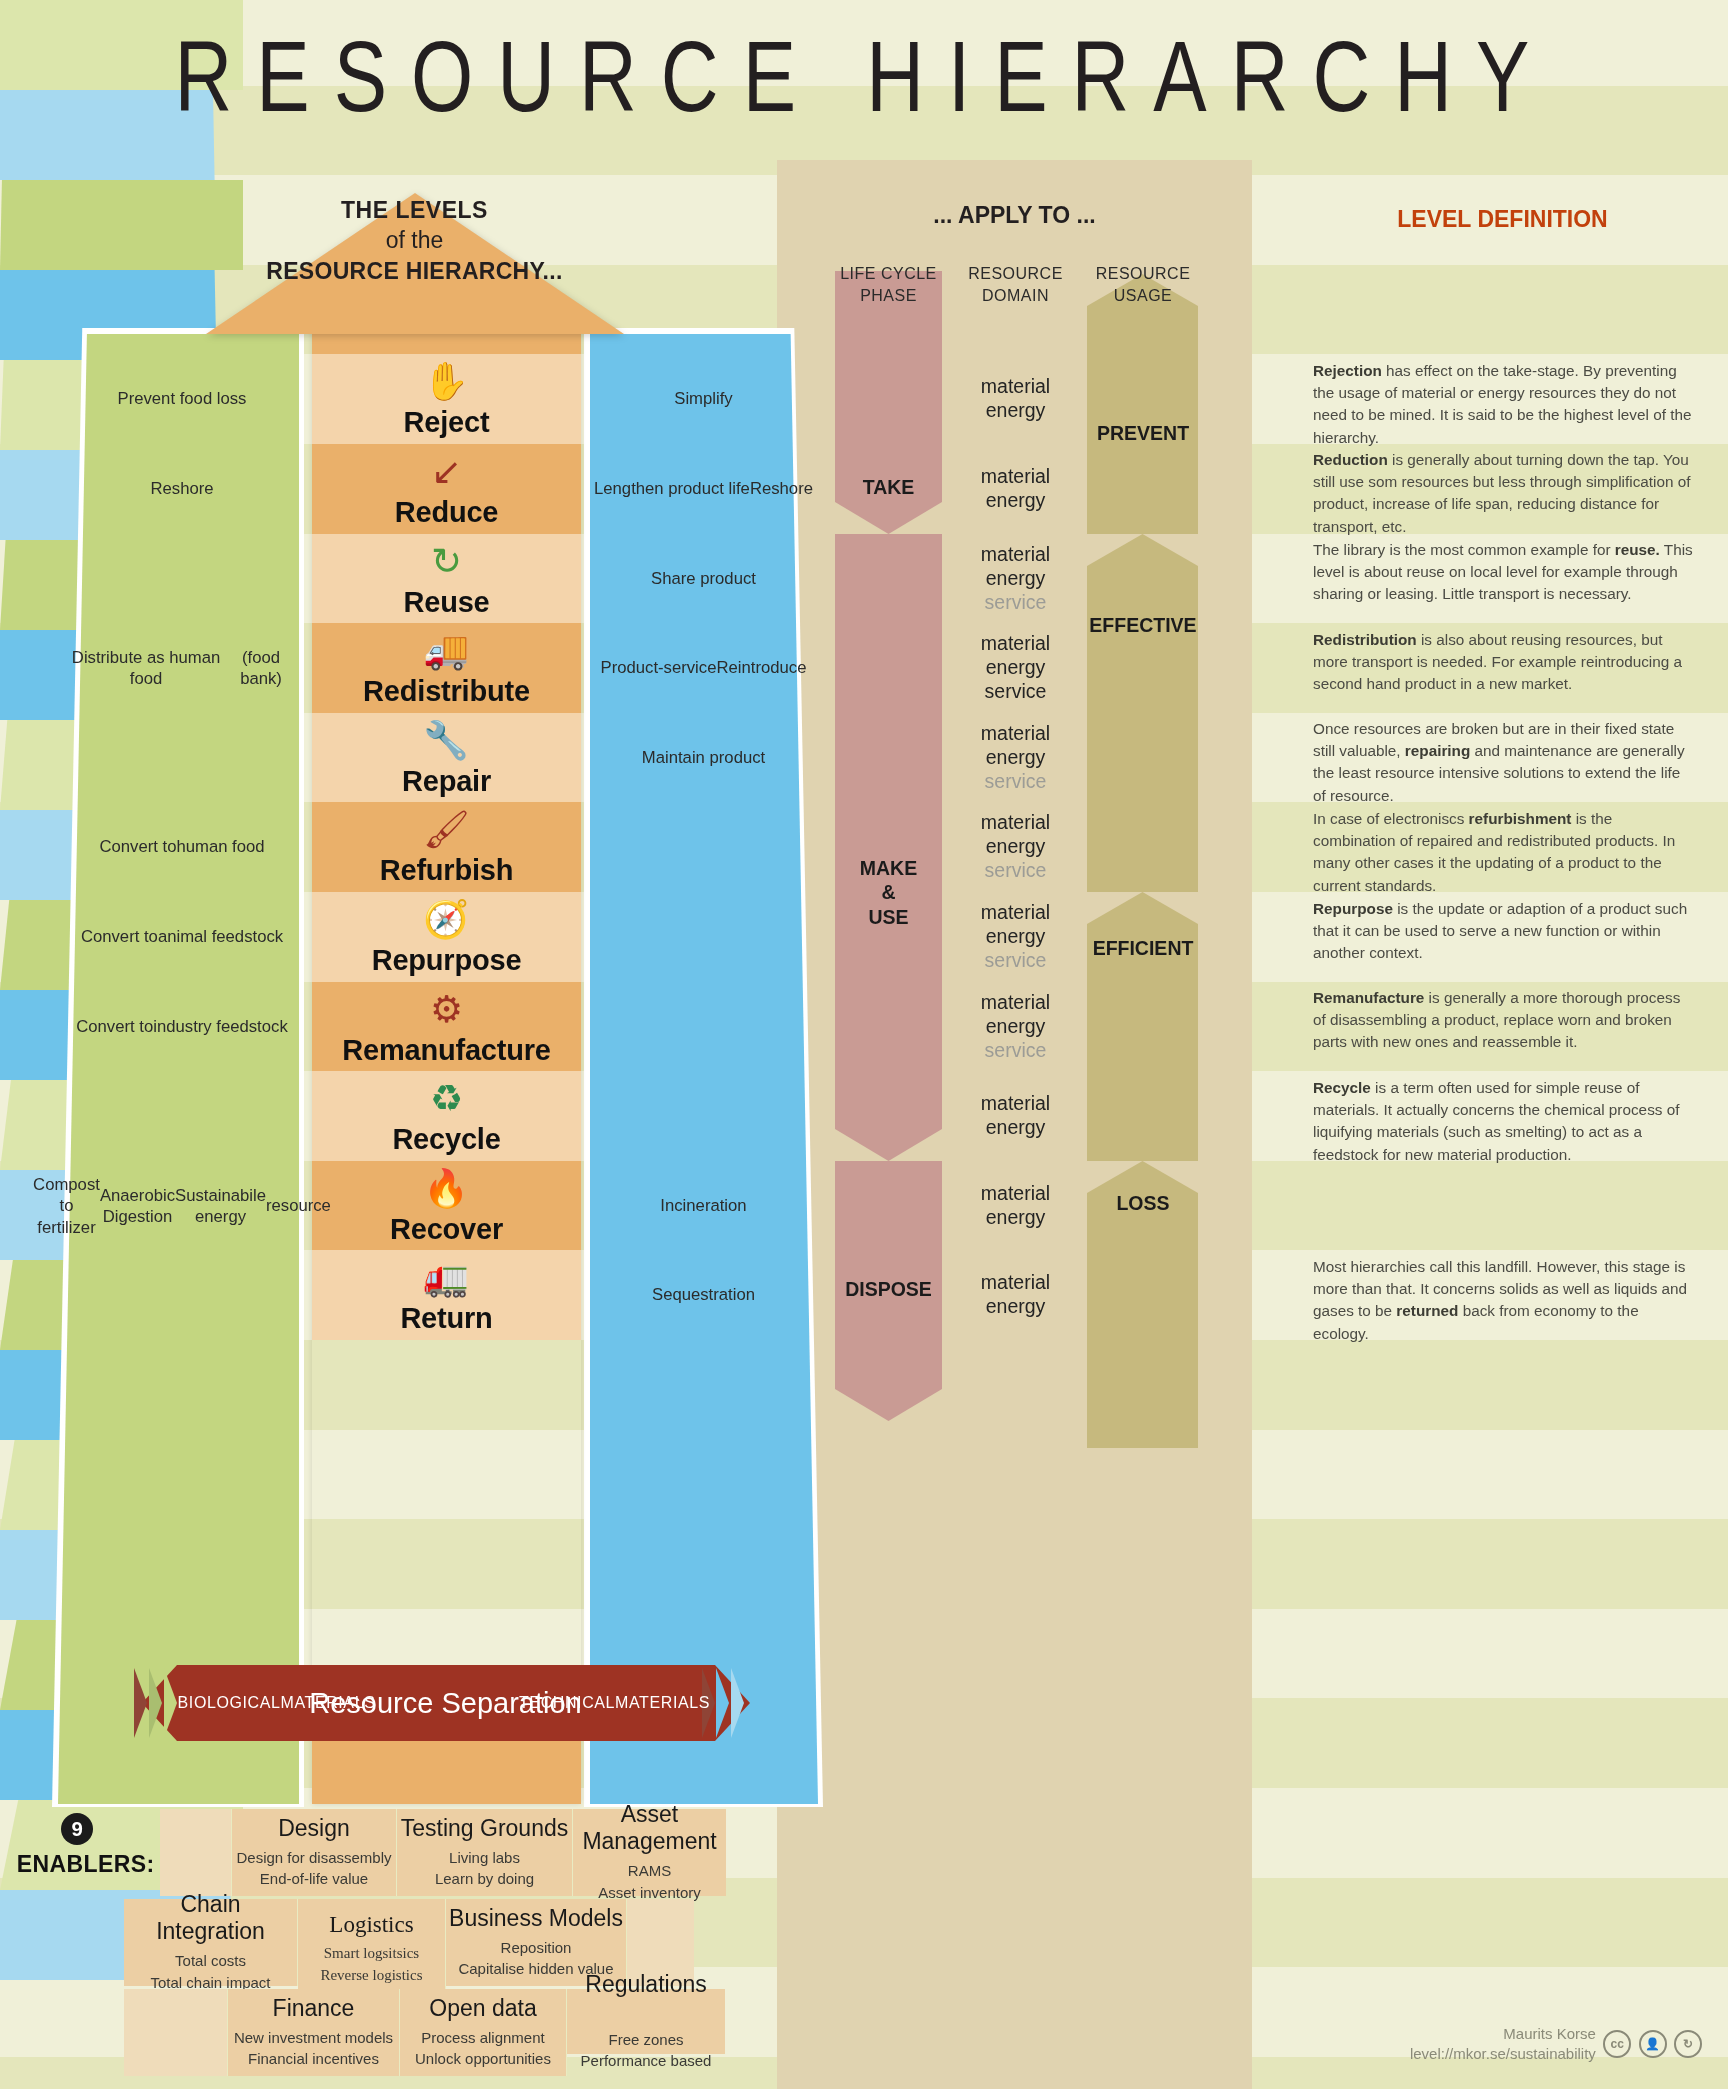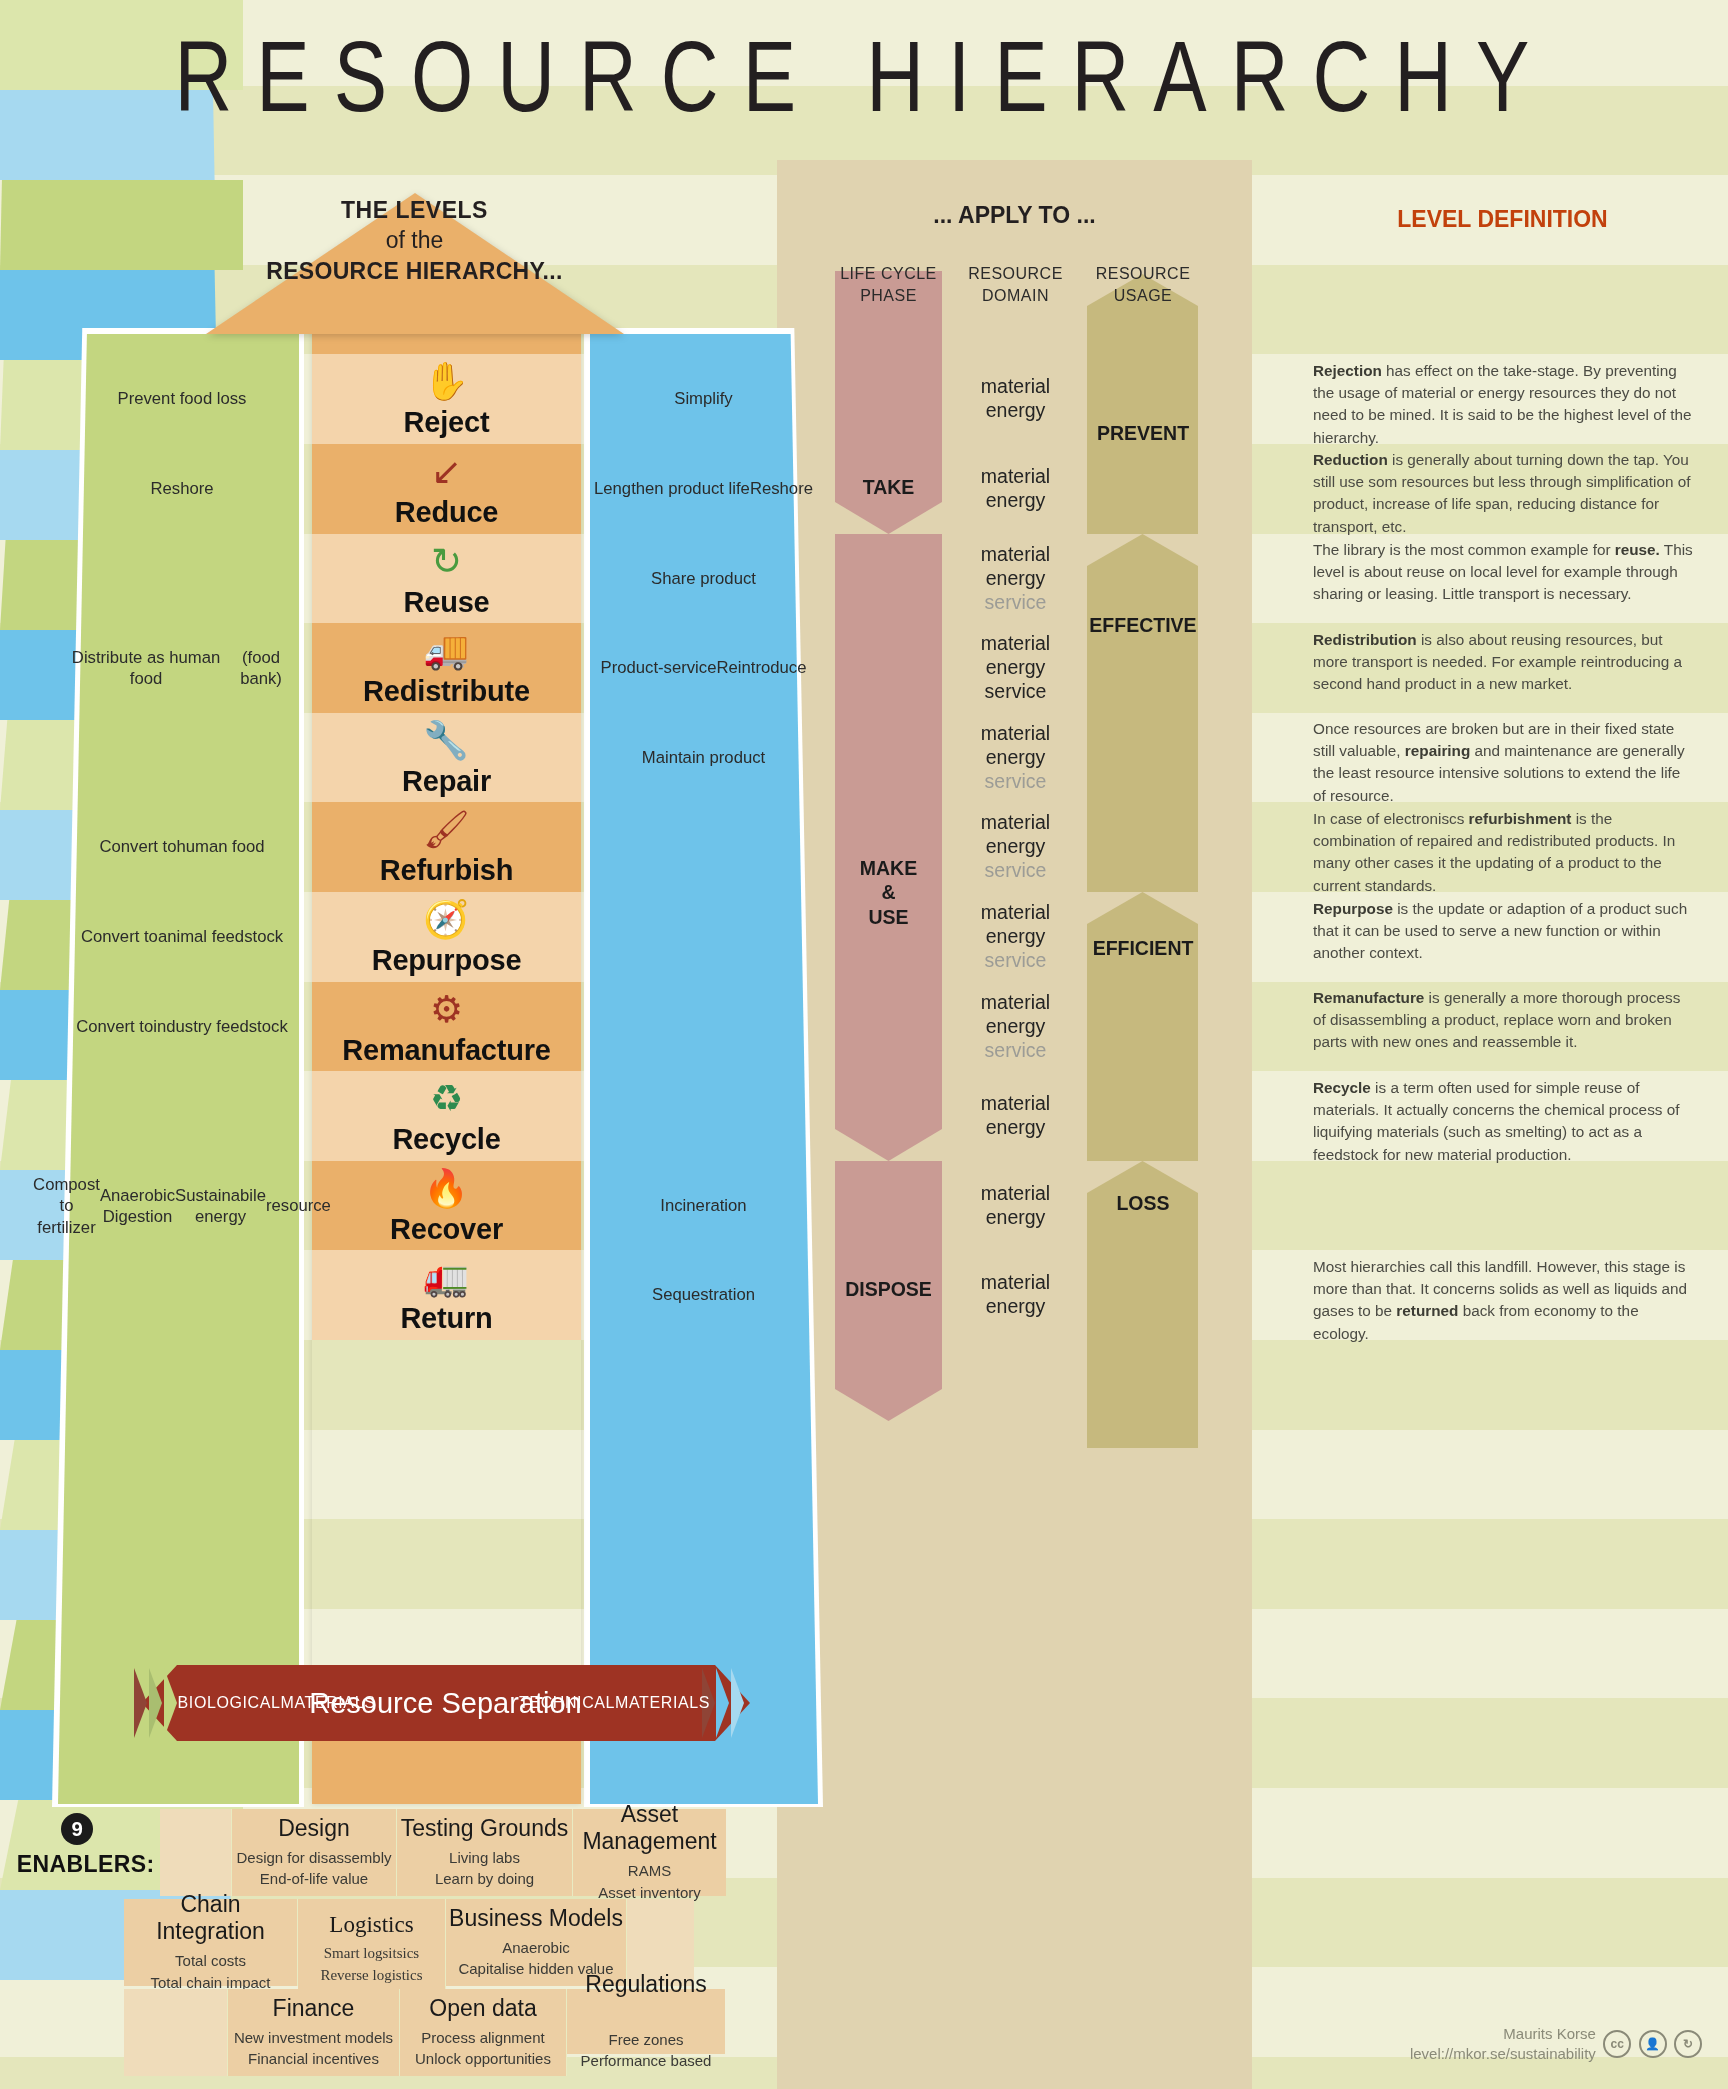--- a/index.html
+++ b/index.html
@@ -530,21 +530,21 @@
       <div class="enBox" style="width: 148px; height: 101px; font-family: Liberation Serif, serif;">
         <div class="t">Logistics</div>
         <div class="s">
           <div>Smart logsitsics</div>
           <div>Reverse logistics</div>
         </div>
       </div>
       <div class="enBox" style="width: 181px; height: 87px;">
         <div class="t">Business Models</div>
         <div class="s">
-          <div>Anaerobic</div>
+          <div>Reposition</div>
           <div>Capitalise hidden value</div>
         </div>
       </div>
       <div class="enBox enSpacer" style="width: 67px; height: 87px;"></div>
     </div>
     <div class="enRow" style="left: 124px; top: 1989px; height: 87px;">
       <div class="enBox enSpacer" style="width: 104px; height: 87px;"></div>
       <div class="enBox" style="width: 172px; height: 87px;">
         <div class="t">Finance</div>
         <div class="s">

